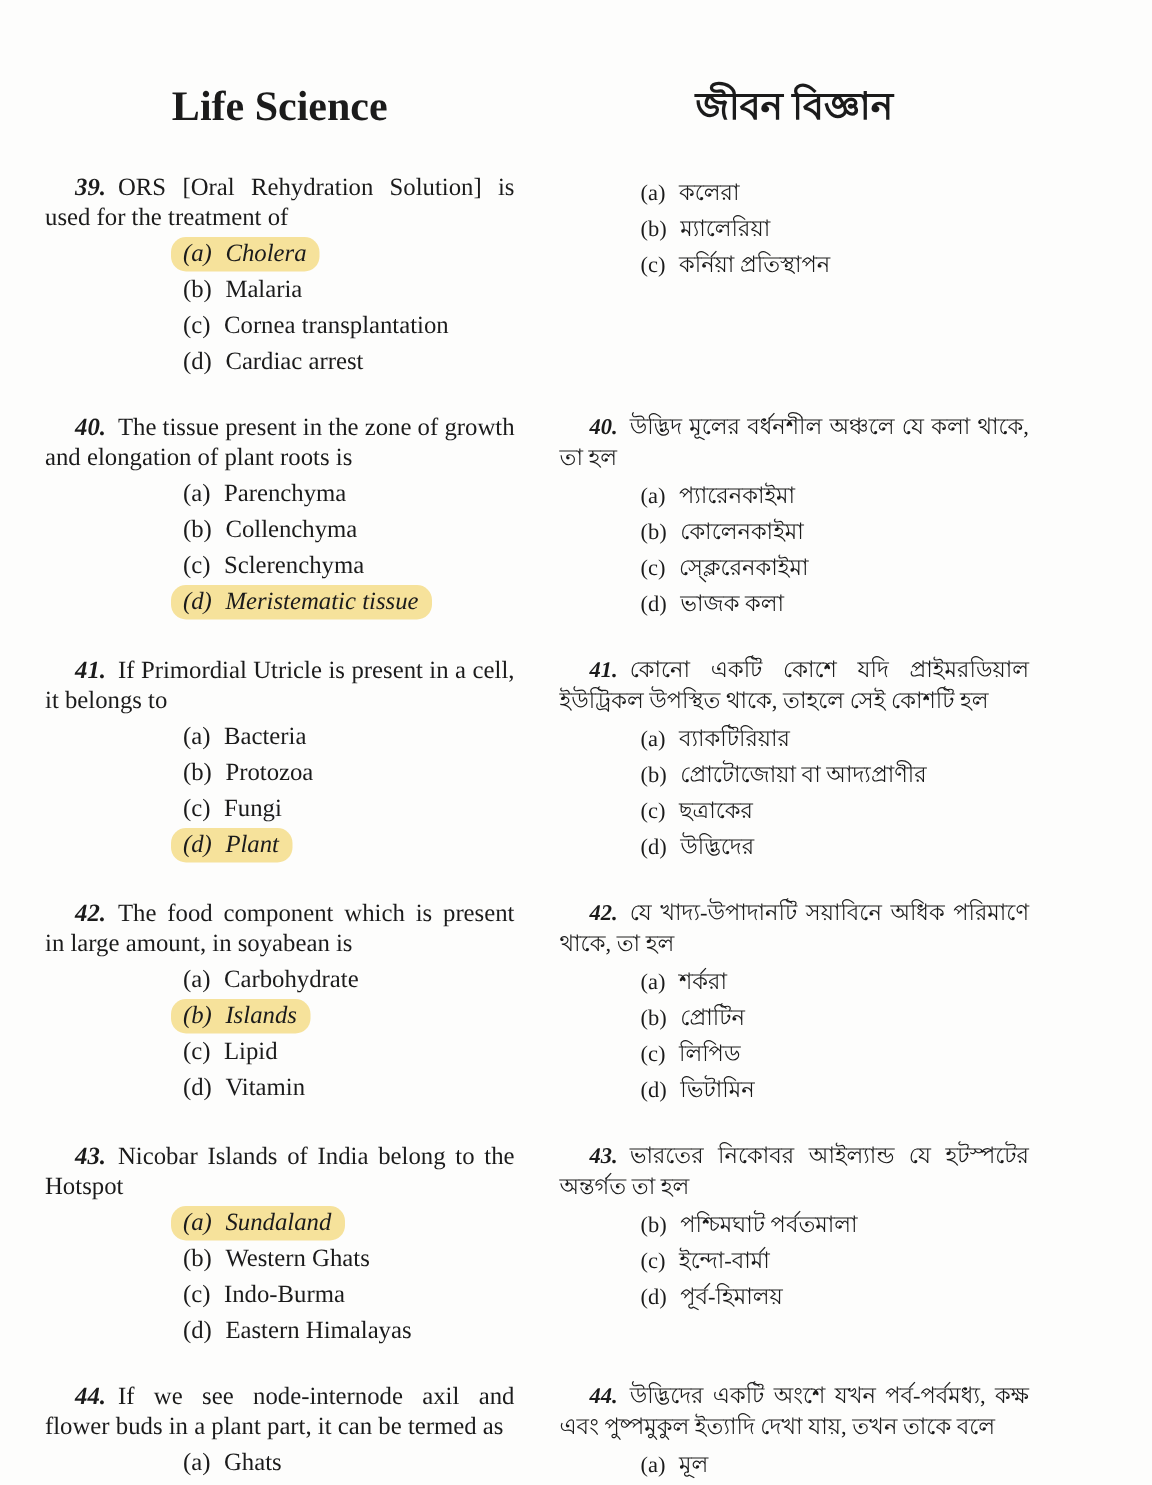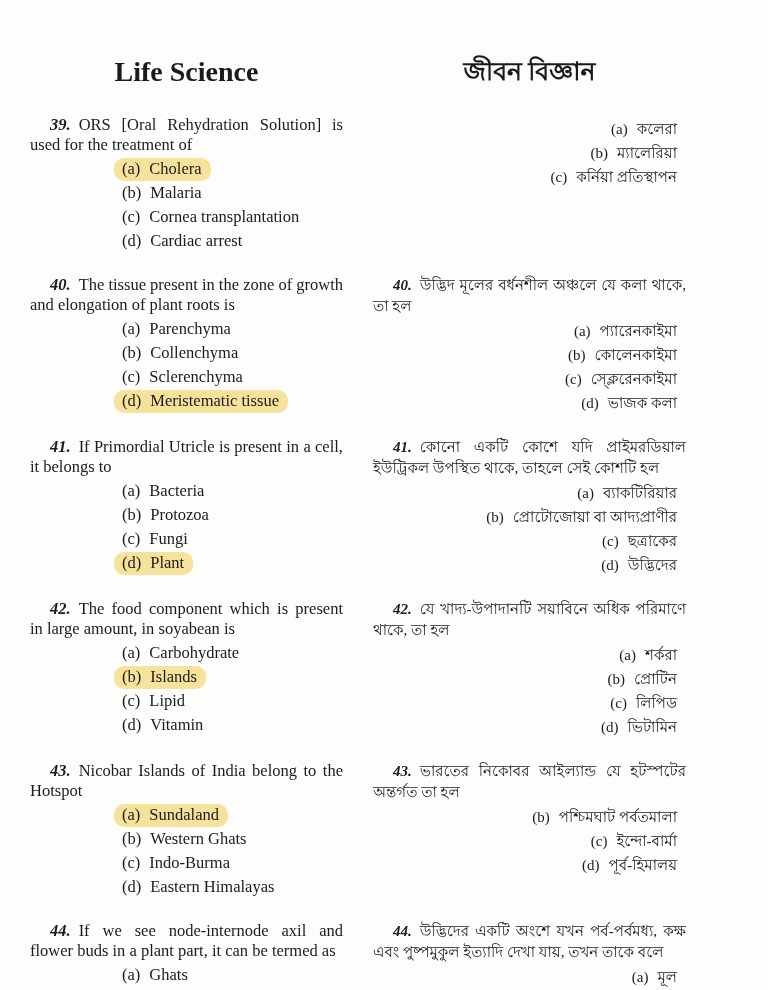--- a/index.html
+++ b/index.html
@@ -35,35 +35,35 @@
     margin: 0;
     text-indent: 20px;
     text-align: justify;
     font-size: 16.5px;
     line-height: 20px;
   }
   .col-bn .q-text { font-size: 15px; line-height: 21px; }
   .q-num { font-weight: bold; margin-right: 8px; font-style: italic; }
   .q-options { margin-top: 3px; }
   .col-en .q-options { padding-left: 92px; }
-  .col-bn .q-options { padding-left: 54px; text-align: right; }
+  .col-bn .q-options { padding-left: 54px; }
   .opt-row {
     font-size: 16.5px;
     line-height: 20px;
     margin: 1px 0;
     white-space: nowrap;
   }
   .col-bn .opt-row { font-size: 15px; }
   .opt-inner {
     display: inline-block;
     padding: 1px 9px 2px 8px;
     margin-left: -8px;
     border-radius: 10px;
   }
-  .opt-inner.hl { background: var(--hl, #f6e29b); }
+  .opt-inner.hl { background: var(--hl, #f6e29b); font-style: italic; }
   .opt-letter { margin-right: 9px; }
 </style>
 </head>
 <body style="background: rgb(253, 253, 252); color: rgb(27, 27, 27);">
 
 <div class="page">
   <div id="qgrid">
     <h1 class="title">Life Science</h1>
     <h1 class="title bn">জীবন বিজ্ঞান</h1>
 

